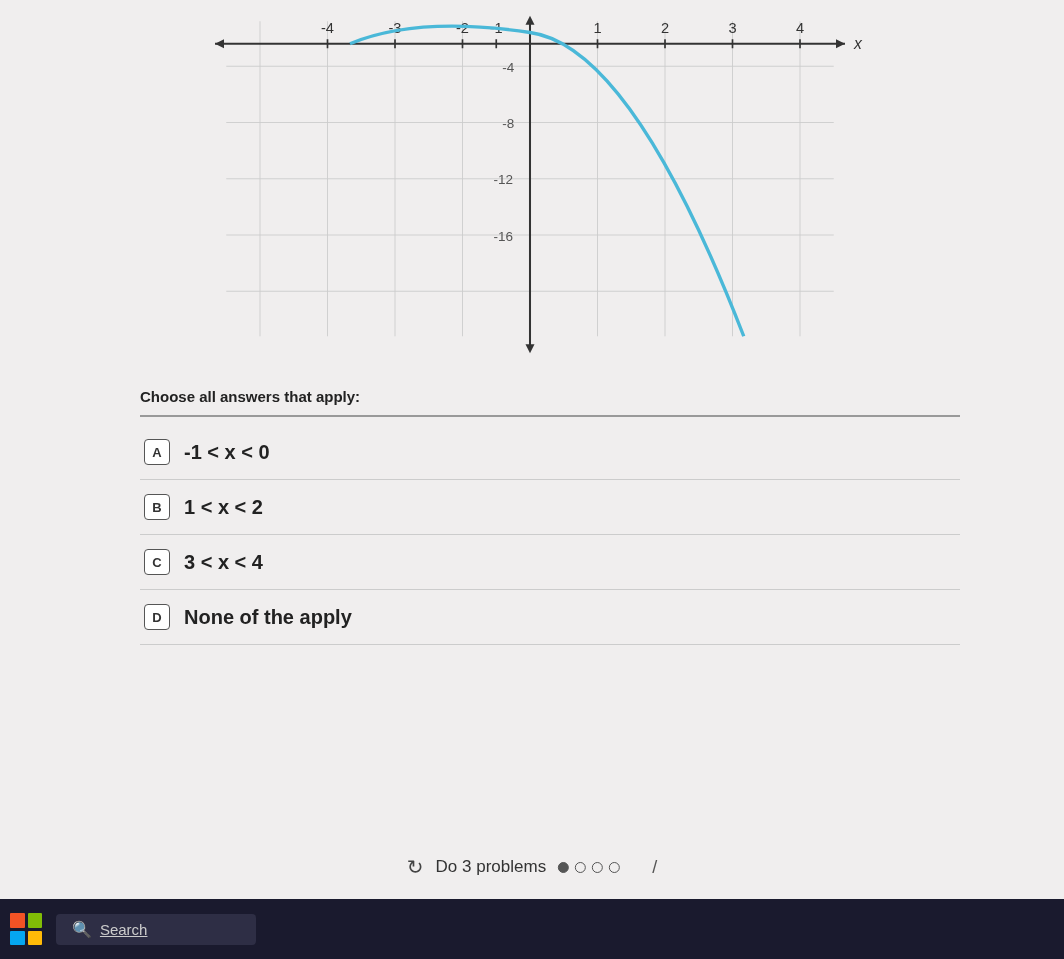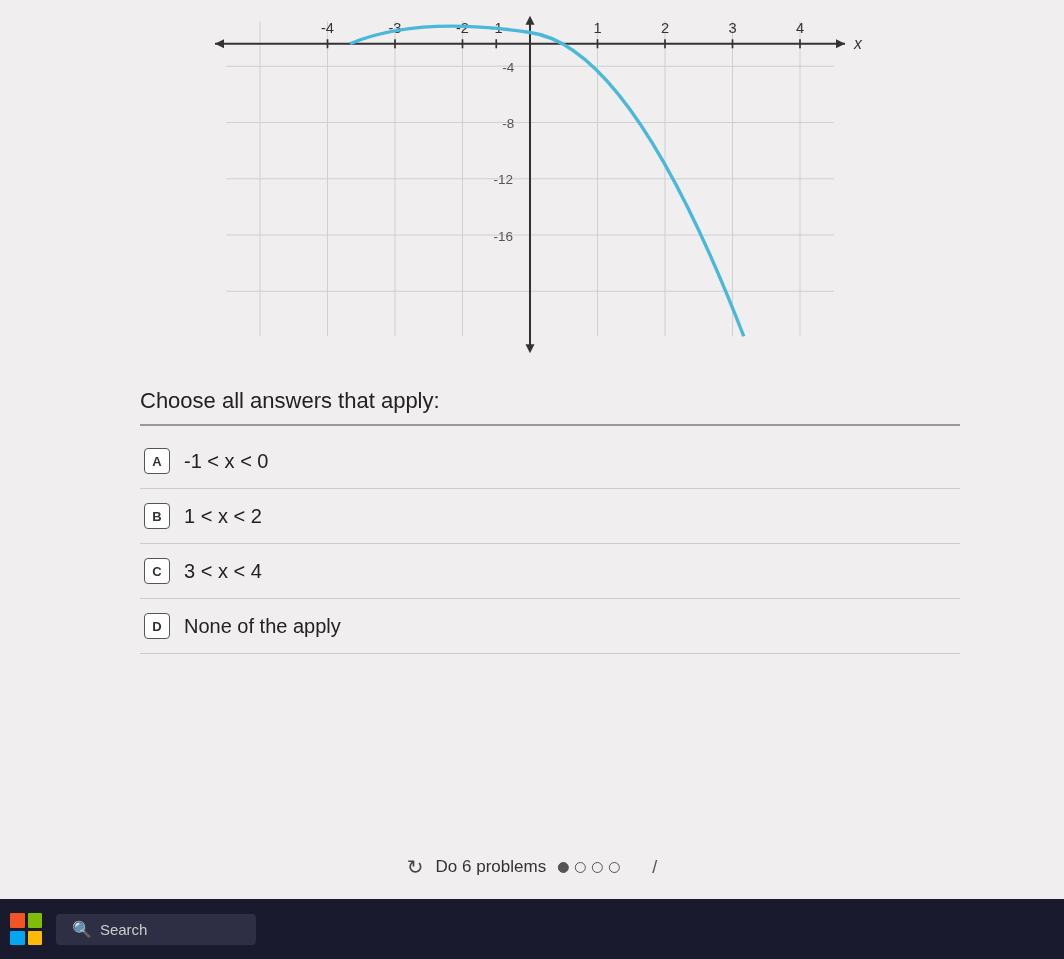--- a/index.html
+++ b/index.html
@@ -32,22 +32,22 @@
       margin-bottom: 18px;
       margin-left: 40px;
     }
 
     .graph-svg {
       width: 100%;
       height: 100%;
     }
 
     .choose-label {
-      font-size: 22px;
-      font-weight: 400;
+      font-size: 15px;
+      font-weight: 700;
       color: #222;
       margin-bottom: 10px;
       margin-left: 0px;
     }
 
     .divider {
       width: 820px;
       height: 2px;
       background: #999;
       margin-bottom: 8px;
@@ -80,20 +80,21 @@
       font-weight: 700;
       color: #333;
       margin-right: 14px;
       background: #fff;
       flex-shrink: 0;
     }
 
     .option-text {
       font-size: 20px;
       color: #222;
+      font-weight: bold;
     }
 
     .bottom-bar {
       position: absolute;
       bottom: 0;
       left: 0;
       right: 0;
       height: 60px;
       background: #1a1a2e;
       display: flex;
@@ -131,20 +132,21 @@
     }
 
     .search-icon-wrap {
       color: #aaa;
       font-size: 16px;
     }
 
     .search-text {
       color: #ccc;
       font-size: 15px;
+      text-decoration: underline;
     }
 
     .do-problems-area {
       position: absolute;
       bottom: 80px;
       left: 50%;
       transform: translateX(-50%);
       display: flex;
       align-items: center;
       gap: 12px;
@@ -286,21 +288,21 @@
       <div class="option-badge">D</div>
       <span class="option-text">None of the apply</span>
     </div>
 
   </div>
 
 </div>
 
 <div class="do-problems-area">
   <span class="refresh-icon">↺</span>
-  <span class="do-problems-label">Do 6 problems</span>
+  <span class="do-problems-label">Do 3 problems</span>
   <div class="progress-dots">
     <div class="dot filled"></div>
     <div class="dot empty"></div>
     <div class="dot empty"></div>
     <div class="dot empty"></div>
   </div>
   <span class="slash-mark">/</span>
 </div>
 
 <div class="bottom-bar">

